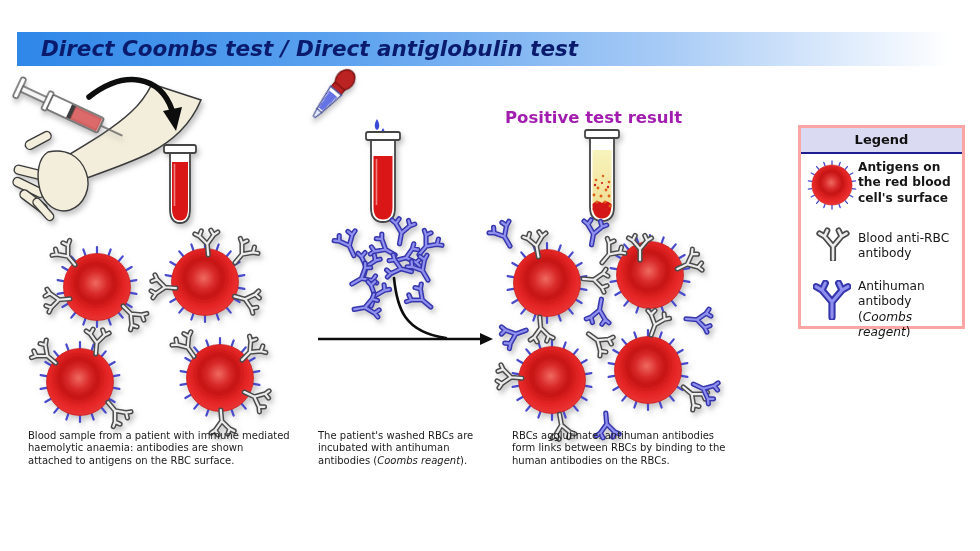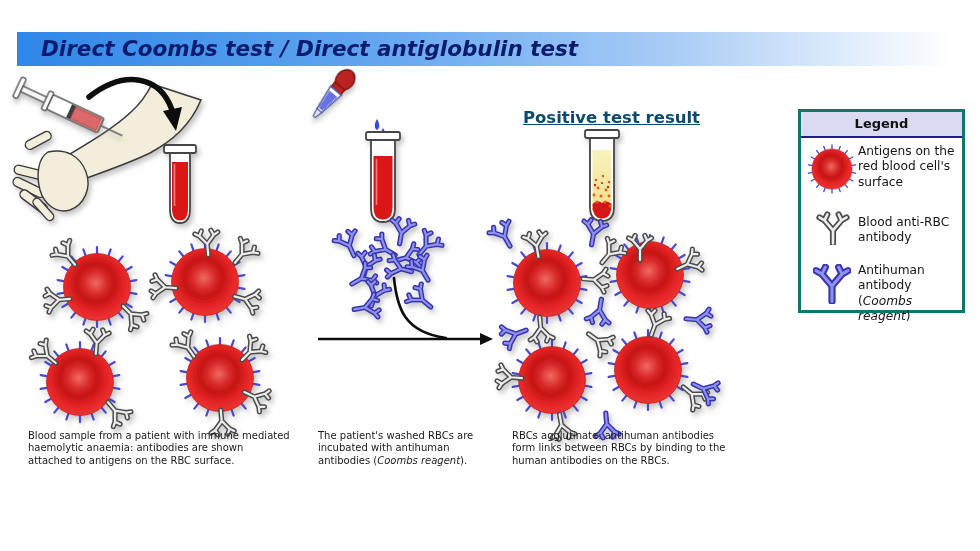--- a/index.html
+++ b/index.html
@@ -8,30 +8,30 @@
   svg{display:block;}
   .scene{position:absolute;left:0;top:0;z-index:1;}
 
   
   .title-bar{position:absolute;left:17px;top:32px;width:963px;height:34px;z-index:2;
     background:linear-gradient(to right,#2f87e8 0%,#5ea3ef 35%,#a9ccf6 68%,#ffffff 97%);}
   .title-text{display:block;padding-left:24px;line-height:34px;font-size:21.5px;
     font-weight:bold;font-style:italic;color:#0a1b6d;white-space:nowrap;}
 
   
-  .pos-heading{position:absolute;left:505px;top:108px;width:195px;z-index:2;text-align:right;
-    font-size:16.5px;font-weight:bold;color:#0c4a6e;text-decoration:underline;}
+  .pos-heading{position:absolute;left:505px;top:108px;width:195px;z-index:2;text-align:left;
+    font-size:16.5px;font-weight:bold;color:#a21caf;}
   .caption{position:absolute;top:430px;z-index:2;font-size:10px;line-height:1.23;color:#1a1a1a;}
   .caption-left{left:28px;width:262px;}
   .caption-middle{left:318px;width:168px;}
   .caption-right{left:512px;width:218px;}
 
   
-  .legend{position:absolute;left:798px;top:109px;width:167px;height:204px;z-index:2;
-    background:#ffffff;border:3px solid #0f766e;box-sizing:border-box;}
+  .legend{position:absolute;left:798px;top:125px;width:167px;height:204px;z-index:2;
+    background:#ffffff;border:3px solid #fca5a5;box-sizing:border-box;}
   .legend-header{height:24px;line-height:24px;background:#dadaf2;border-bottom:2px solid #1d1d8f;
     text-align:center;font-size:13px;font-weight:bold;color:#111;}
   .legend-icon{position:absolute;}
   .legend-label{position:absolute;left:57px;width:106px;font-size:12.2px;line-height:1.26;color:#161616;}
 
   
   .abo{fill:none;stroke:#4b4b4b;stroke-width:5.2px;stroke-linecap:round;stroke-linejoin:round;}
   .abi{fill:none;stroke:#ececec;stroke-width:2.2px;stroke-linecap:round;stroke-linejoin:round;}
   .abo-b{fill:none;stroke:#3636ae;stroke-width:5.2px;stroke-linecap:round;stroke-linejoin:round;}
   .abi-b{fill:none;stroke:#9090ee;stroke-width:2.2px;stroke-linecap:round;stroke-linejoin:round;}
@@ -252,21 +252,21 @@
   <div class="caption caption-middle"><span>The patient's washed RBCs are incubated with antihuman antibodies (</span><i>Coombs reagent</i><span>).</span></div>
 
   <div class="caption caption-right">RBCs agglutinate: antihuman antibodies form links between RBCs by binding to the human antibodies on the RBCs.</div>
 
   <div class="legend">
     <div class="legend-header">Legend</div>
 
     <svg class="legend-icon" style="left:5px;top:28px;" width="52" height="58" viewBox="-26 -29 52 58">
       <use href="#rbc" transform="scale(0.6)"></use>
     </svg>
-    <div class="legend-label" style="top:32px;">Antigens on the red blood cell's surface</div>
+    <div class="legend-label" style="top:32px;font-weight:bold;">Antigens on the red blood cell's surface</div>
 
     <svg class="legend-icon" style="left:14px;top:99px;" width="36" height="34" viewBox="-16 -14 32 30">
       <use href="#abGray" transform="scale(1.05)"></use>
     </svg>
     <div class="legend-label" style="top:103px;">Blood anti-RBC antibody</div>
 
     <svg class="legend-icon" style="left:12px;top:152px;" width="38" height="40" viewBox="-17 -16 34 36">
       <use href="#abBlue" transform="scale(1.25)"></use>
     </svg>
     <div class="legend-label" style="top:151px;">

